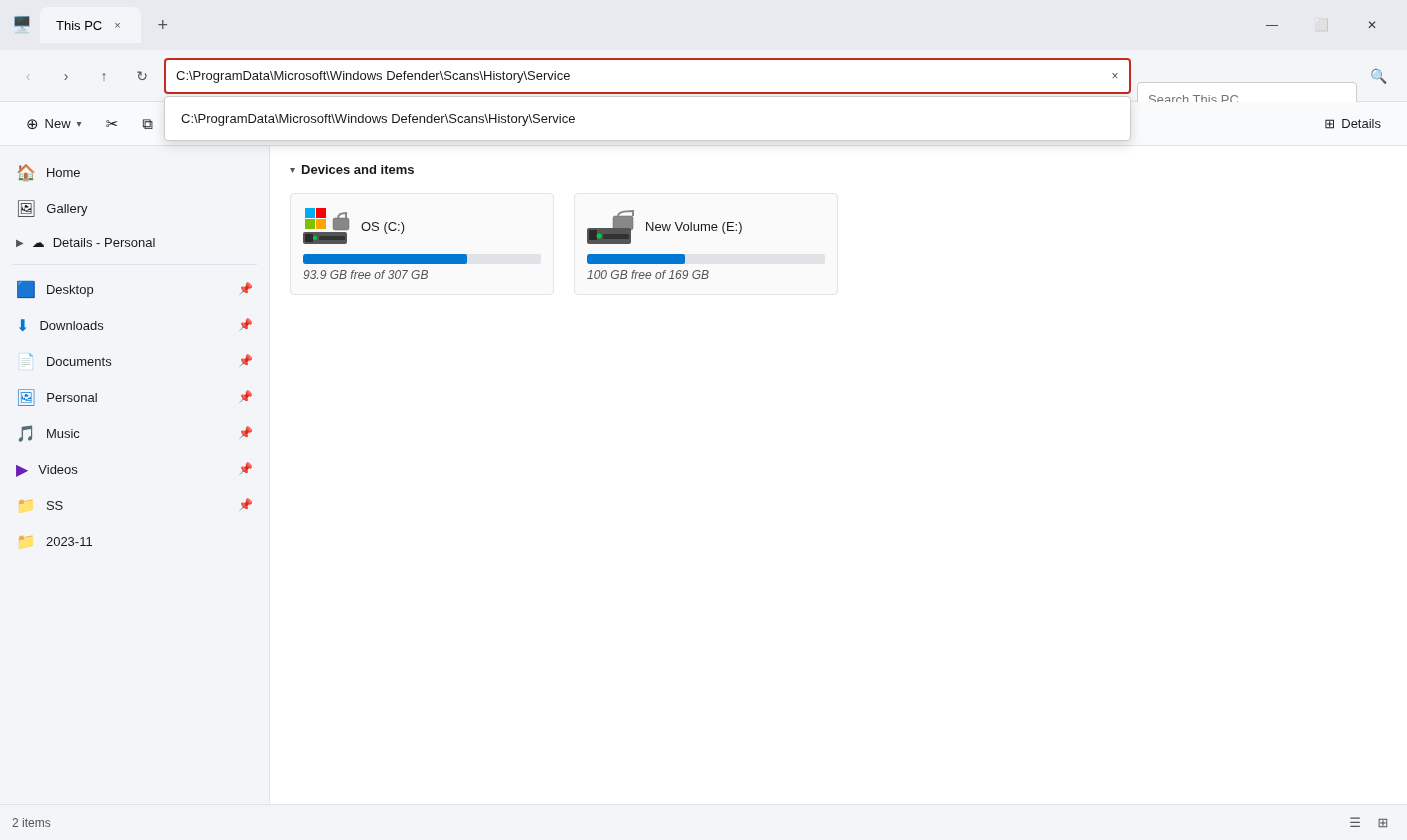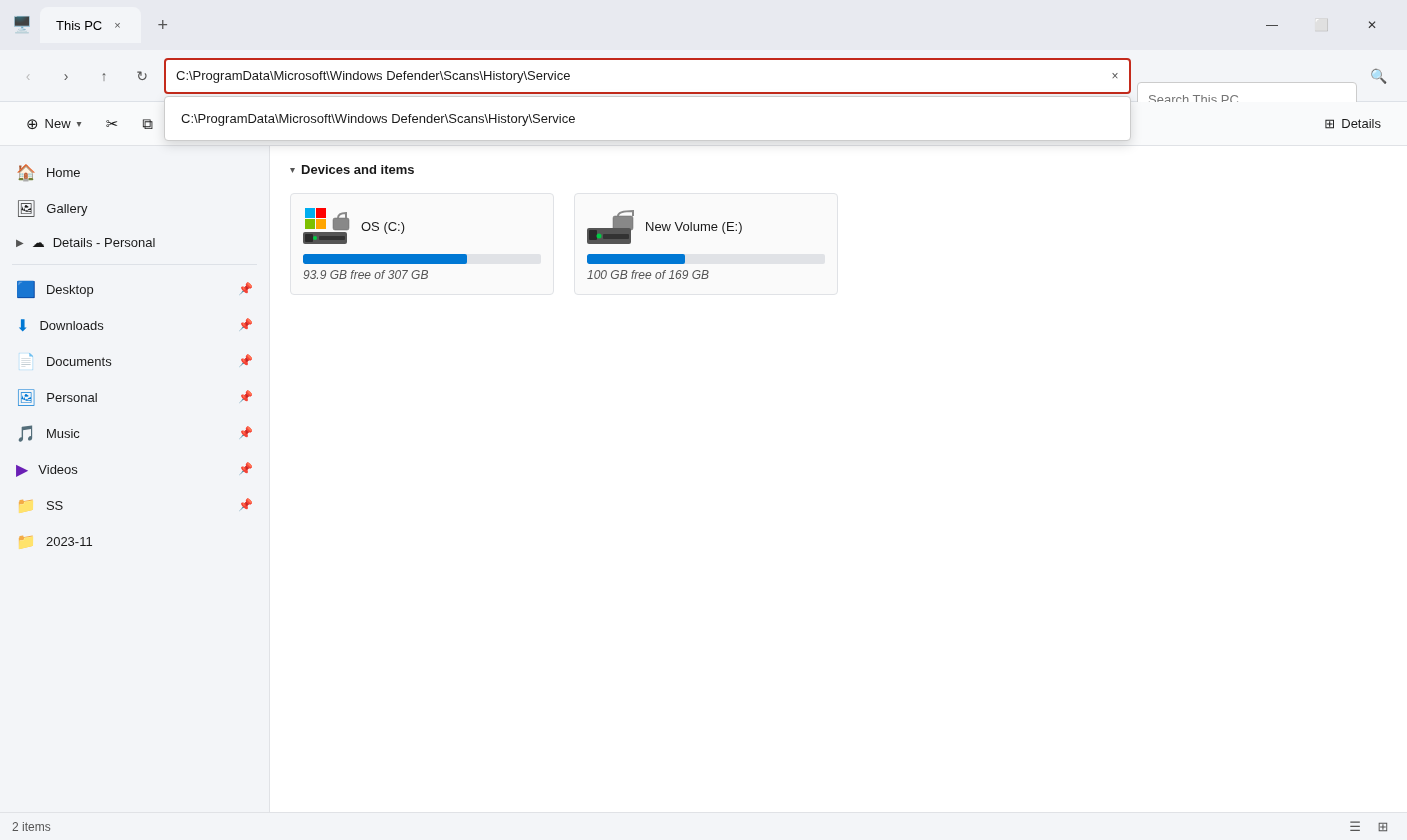--- a/index.html
+++ b/index.html
@@ -312,21 +312,21 @@
       border-radius: 2px;
     }
     .drive-free-text {
       font-size: 12px;
       color: #555;
       font-style: italic;
     }
 
     
     .status-bar {
-      height: 28px;
+      height: 36px;
       background: #f3f5f8;
       border-top: 1px solid #e0e2e6;
       display: flex;
       align-items: center;
       padding: 0 12px;
       font-size: 12px;
       color: #555;
       gap: 8px;
     }
     .status-bar-right {

